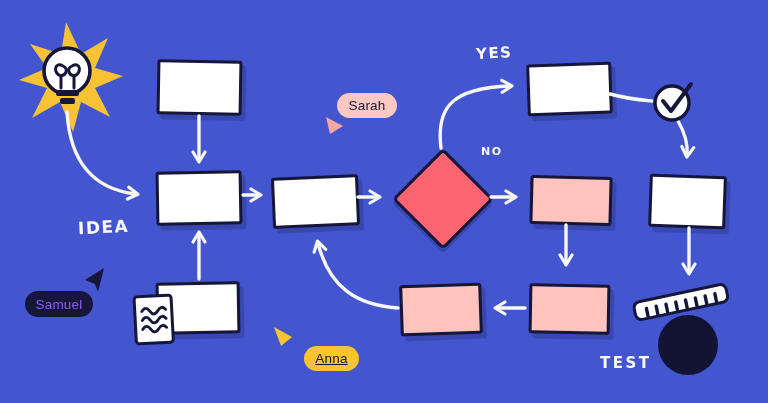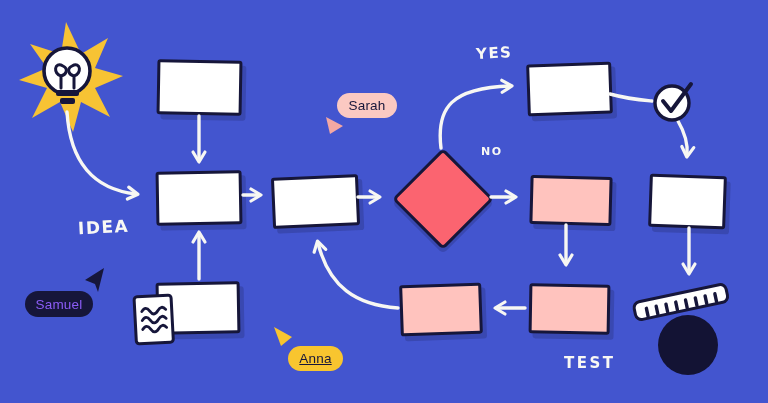--- a/index.html
+++ b/index.html
@@ -25,21 +25,21 @@
     position:absolute;color:#F8F8F4;font-family:"DejaVu Sans", sans-serif;
     font-weight:700;letter-spacing:1.5px;
   }
   
   .pill{
     position:absolute;display:flex;align-items:center;justify-content:center;
     border-radius:14px;font-size:13.5px;font-weight:500;letter-spacing:.2px;
   }
   .pill.samuel{left:25px;top:291px;width:68px;height:26px;background:#16163A;color:#8b5cf6;}
   .pill.sarah{left:337px;top:93px;width:60px;height:25px;background:#FBC9C2;color:#16163A;}
-  .pill.anna{left:288px;top:346px;width:55px;height:25px;background:#F8C52F;color:#16163A;text-decoration:underline;}
+  .pill.anna{left:304px;top:346px;width:55px;height:25px;background:#F8C52F;color:#16163A;text-decoration:underline;}
   
   #overlay{position:absolute;left:0;top:0;pointer-events:none;}
 </style>
 </head>
 <body>
 
 <div id="stage">
 
   <div class="box" style="left:157px;top:60px;width:79px;height:49px;transform:rotate(1deg);"></div>
   <div class="box" style="left:156px;top:171px;width:80px;height:48px;transform:rotate(-1deg);"></div>
@@ -48,21 +48,21 @@
   <div class="box" style="left:527px;top:63px;width:79px;height:46px;transform:rotate(-2deg);"></div>
   <div class="box pink" style="left:530px;top:176px;width:76px;height:43px;transform:rotate(1.5deg);"></div>
   <div class="box" style="left:649px;top:175px;width:71px;height:47px;transform:rotate(2deg);"></div>
   <div class="box pink" style="left:400px;top:284px;width:76px;height:45px;transform:rotate(-2deg);"></div>
   <div class="box pink" style="left:529px;top:284px;width:75px;height:44px;transform:rotate(1deg);"></div>
   <div class="box" style="left:156px;top:282px;width:78px;height:46px;transform:rotate(-1deg);"></div>
 
   <div class="hand" style="left:78px;top:217px;font-size:17px;transform:rotate(-3deg);">IDEA</div>
   <div class="hand" style="left:476px;top:44px;font-size:15px;transform:rotate(-3deg);">YES</div>
   <div class="hand" style="left:481px;top:145px;font-size:11px;">NO</div>
-  <div class="hand" style="left:564px;top:354px;font-size:15px;letter-spacing:2.5px;">TEST</div>
+  <div class="hand" style="left:600px;top:354px;font-size:15px;letter-spacing:2.5px;">TEST</div>
 
   <div class="pill samuel">
     <span>Samuel</span>
   </div>
   <div class="pill sarah">
     <span>Sarah</span>
   </div>
   <div class="pill anna">
     <span>Anna</span>
   </div>

